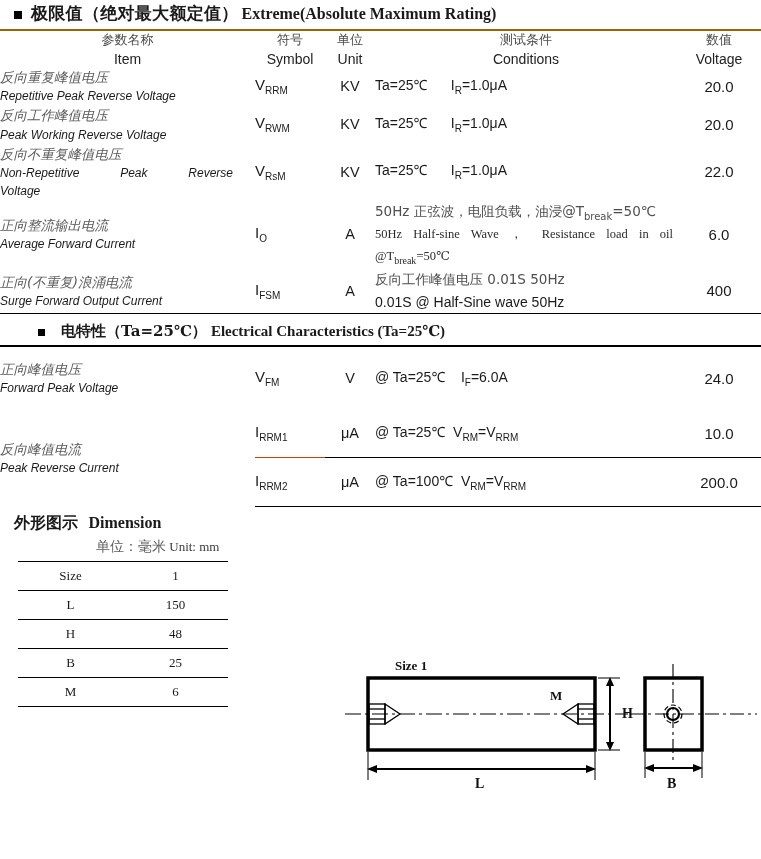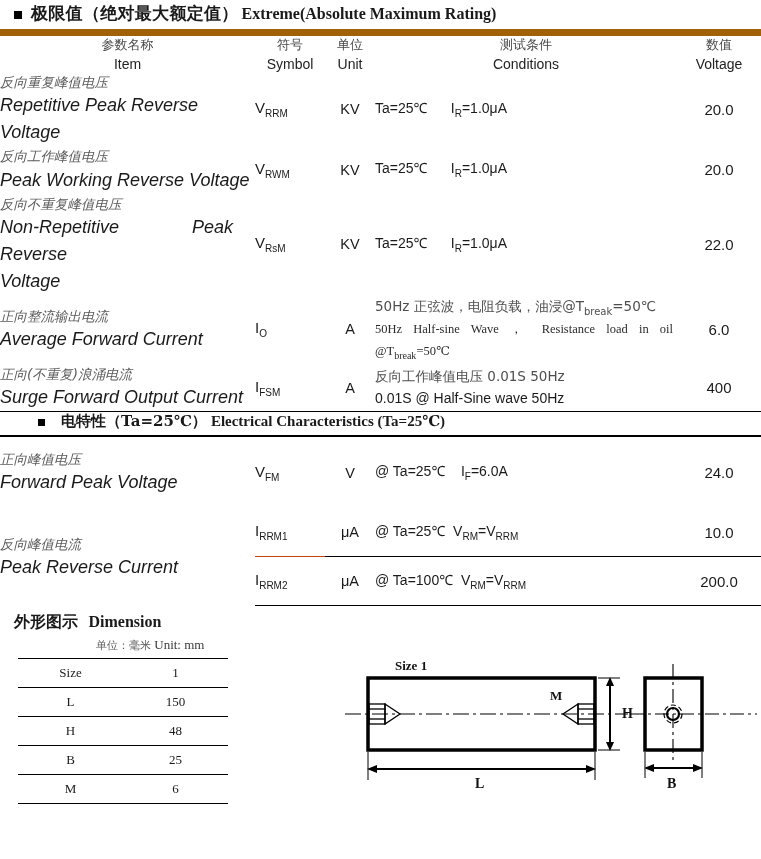--- a/index.html
+++ b/index.html
@@ -10,38 +10,38 @@
     font-family: "Liberation Sans", sans-serif;
     color: #1a1a1a;
     overflow: hidden;
   }
   .page { position: relative; width: 761px; height: 859px; }
 
   
   .sec-head {
     display: flex; align-items: baseline;
     padding: 2px 0 4px 14px;
-    border-bottom: 7px solid #a16207;
+    border-bottom: 2px solid #a16207;
   }
   .sec-head .bullet {
     display: inline-block; width: 8px; height: 8px;
     background: #000; margin-right: 9px;
   }
   .sec-head .cn {
     font-family: "DejaVu Serif", "Liberation Serif", serif;
     font-size: 17px; font-weight: bold; letter-spacing: .3px;
   }
   .sec-head .en {
     font-family: "Liberation Serif", "DejaVu Serif", serif;
     font-size: 16px; font-weight: bold; margin-left: 3px;
   }
 
   .sec-head2 {
     display: flex; align-items: baseline;
-    padding: 0 0 4px 38px;
+    padding: 8px 0 4px 38px;
     border-bottom: 2px solid #000;
     border-top: 1px solid #000;
   }
   .sec-head2 .bullet {
     display: inline-block; width: 7px; height: 7px;
     background: #000; margin-right: 16px;
   }
   .sec-head2 .cn {
     font-family: "DejaVu Serif", "Liberation Serif", serif;
     font-size: 15px; font-weight: bold;
@@ -79,21 +79,21 @@
   }
 
   
   .item-cell { padding: 6px 4px 6px 10px; font-style: italic; }
   .item-cell .cn {
     display: block;
     font-family: "DejaVu Sans", sans-serif;
     font-size: 13.5px; color: #5a5a5a; line-height: 1.5;
   }
   .item-cell .en {
-    display: block; font-size: 18px; color: #1a1a1a; line-height: 1.5;
+    display: block; font-size: 12px; color: #1a1a1a; line-height: 1.5;
   }
   .item-cell .en.just {
     text-align: justify; text-align-last: justify;
     padding-right: 22px;
   }
 
   .sym { font-size: 15px; }
   .sym sub { font-size: 10px; }
   .unit { font-size: 14.5px; }
   .unit.gray { color: #7b7b7b; }
@@ -124,21 +124,21 @@
   }
   .dim-title .en {
     font-family: "Liberation Serif", "DejaVu Serif", serif;
     font-size: 16px; font-weight: bold; margin-left: 6px;
   }
   .dim-unit {
     font-family: "Liberation Serif", "DejaVu Serif", serif;
     font-size: 13px; color: #3a3a3a;
     padding-left: 96px; padding-top: 2px;
   }
-  .dim-unit .cn { font-family: "DejaVu Sans", sans-serif; color: #5d5d5d; font-size: 11px; }
+  .dim-unit .cn { font-family: "DejaVu Sans", sans-serif; color: #5d5d5d; font-size: 14px; }
 
   table.dim {
     border-collapse: collapse; table-layout: fixed;
     width: 210px; margin-left: 18px; margin-top: 5px;
     font-family: "Liberation Serif", "DejaVu Serif", serif;
   }
   table.dim td {
     border-top: 1px solid #000;
     padding: 6px 0; text-align: center; font-size: 13px;
   }

